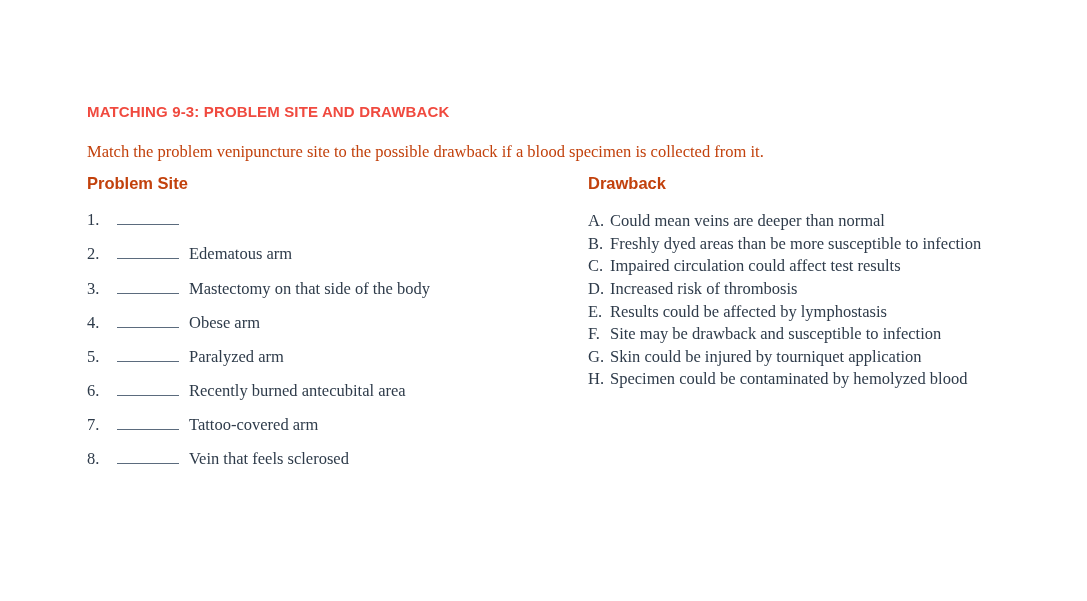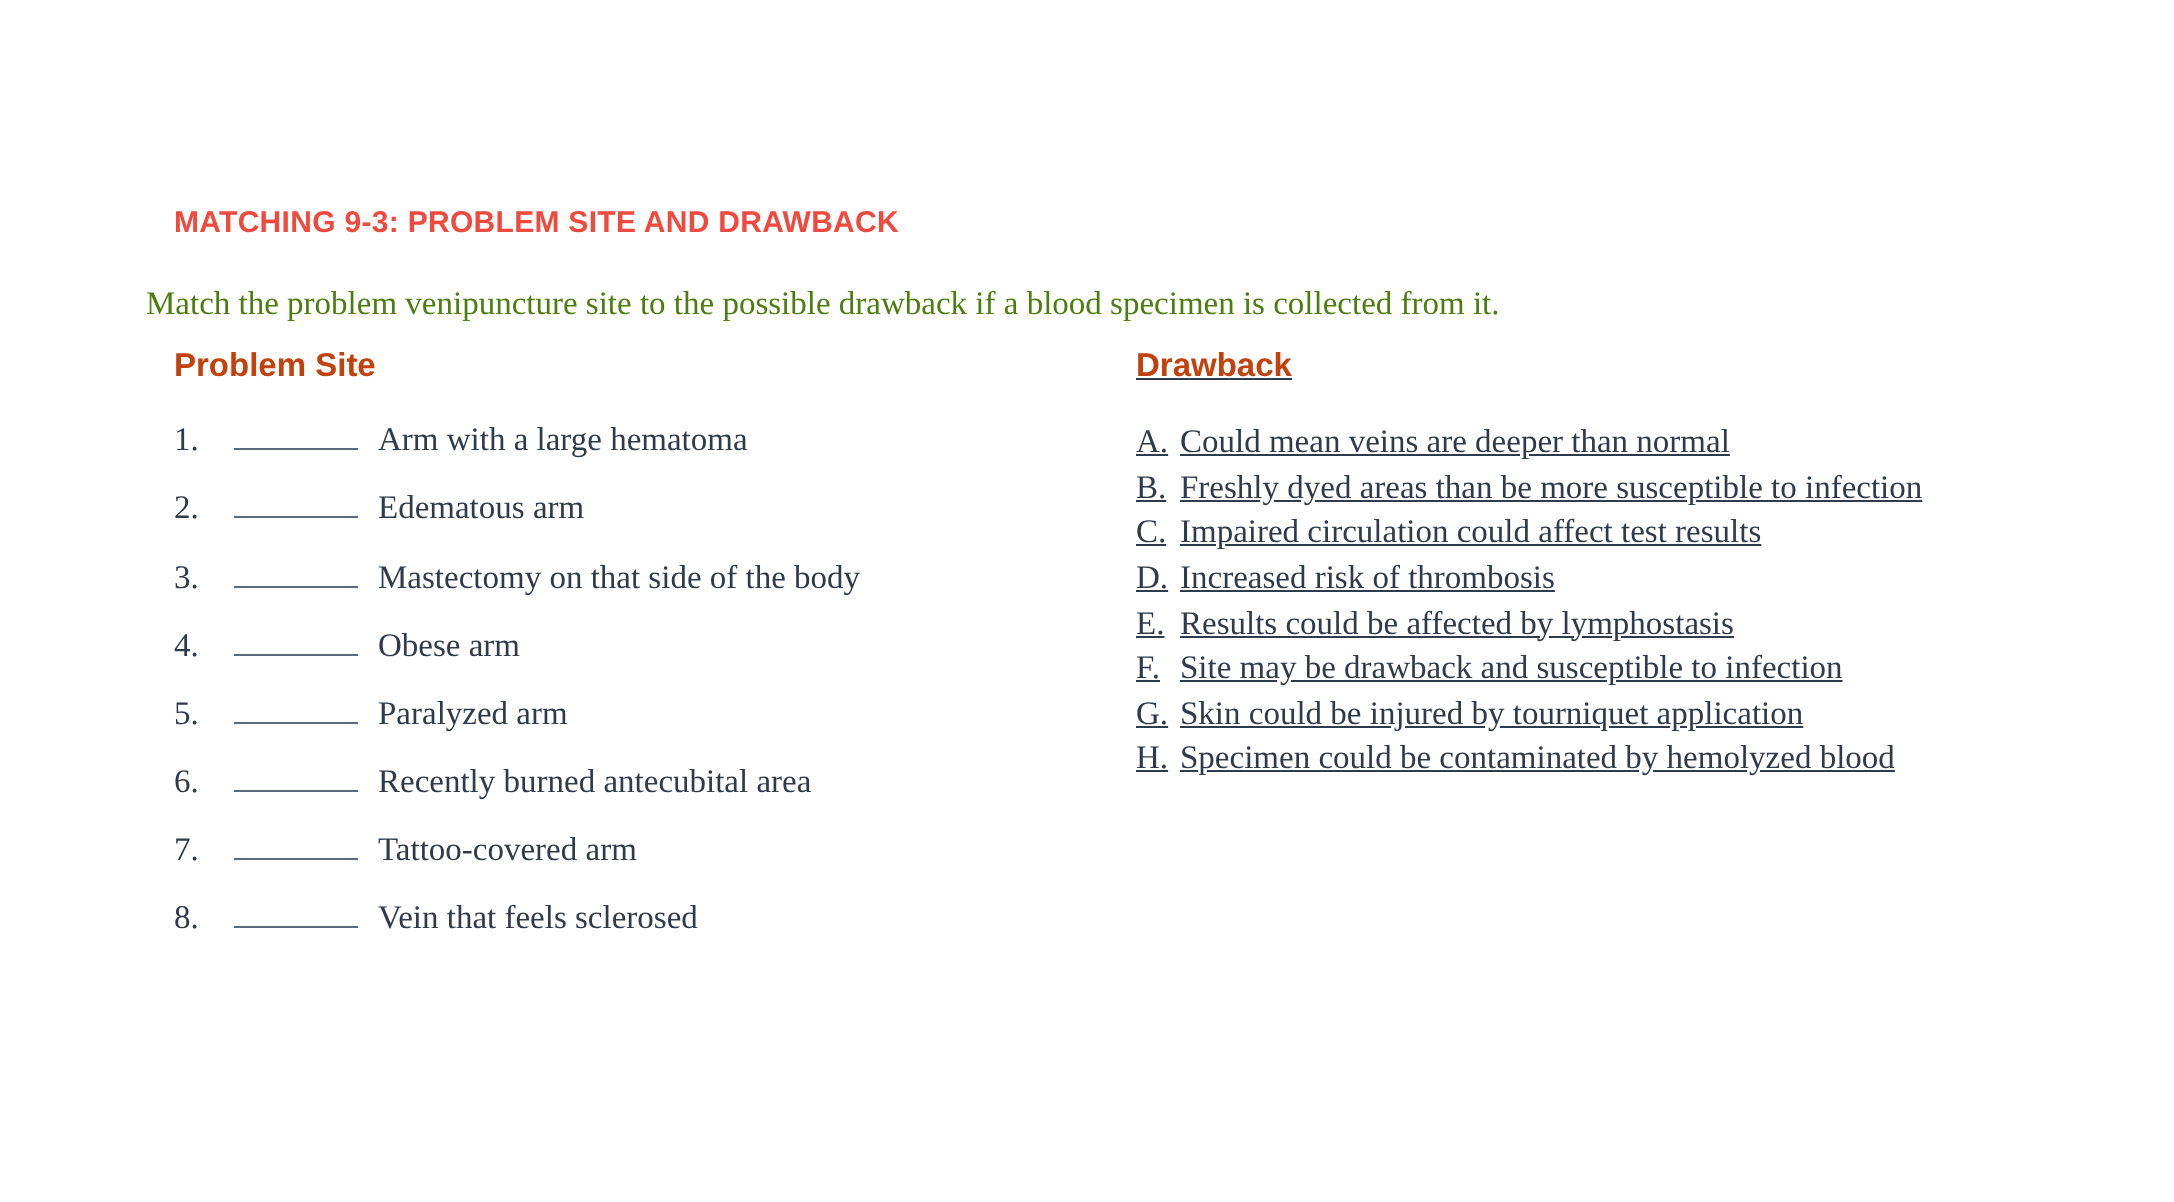--- a/index.html
+++ b/index.html
@@ -34,35 +34,35 @@
     font-weight: bold;
     font-size: 15px;
     letter-spacing: 0.15px;
     color: #f04a3f;
     white-space: nowrap;
   }
 
   
   .ex-intro {
     position: absolute;
-    left: 73px;
+    left: 87px;
     top: 142px;
     font-family: "Liberation Serif", "DejaVu Serif", serif;
     font-size: 16.5px;
-    color: #4d7c0f;
+    color: #c2410c;
     white-space: nowrap;
   }
 
   
   .col {
     position: absolute;
     top: 174px;
   }
   .col-left  { left: 87px;  width: 470px; }
-  .col-right { left: 568px; width: 430px; text-decoration: underline; }
+  .col-right { left: 588px; width: 430px; }
 
   .col-head {
     font-family: "Liberation Sans", "DejaVu Sans", sans-serif;
     font-weight: bold;
     font-size: 16.5px;
     color: #c2410c;
     margin: 0 0 18px 0;
     line-height: 1.1;
   }
 
@@ -126,21 +126,20 @@
   <div class="ex-title">MATCHING 9-3: PROBLEM SITE AND DRAWBACK</div>
 
   <div class="ex-intro">Match the problem venipuncture site to the possible drawback if a blood specimen is collected from it.</div>
 
   <div class="col col-left">
     <div class="col-head">Problem Site</div>
     <ul class="site-list">
         <li class="site-item">
           <span class="site-num">1.</span>
           <span class="site-blank"></span>
-          <span class="site-label">Arm with a large hematoma</span>
         </li>
         <li class="site-item">
           <span class="site-num">2.</span>
           <span class="site-blank"></span>
           <span class="site-label">Edematous arm</span>
         </li>
         <li class="site-item">
           <span class="site-num">3.</span>
           <span class="site-blank"></span>
           <span class="site-label">Mastectomy on that side of the body</span>

